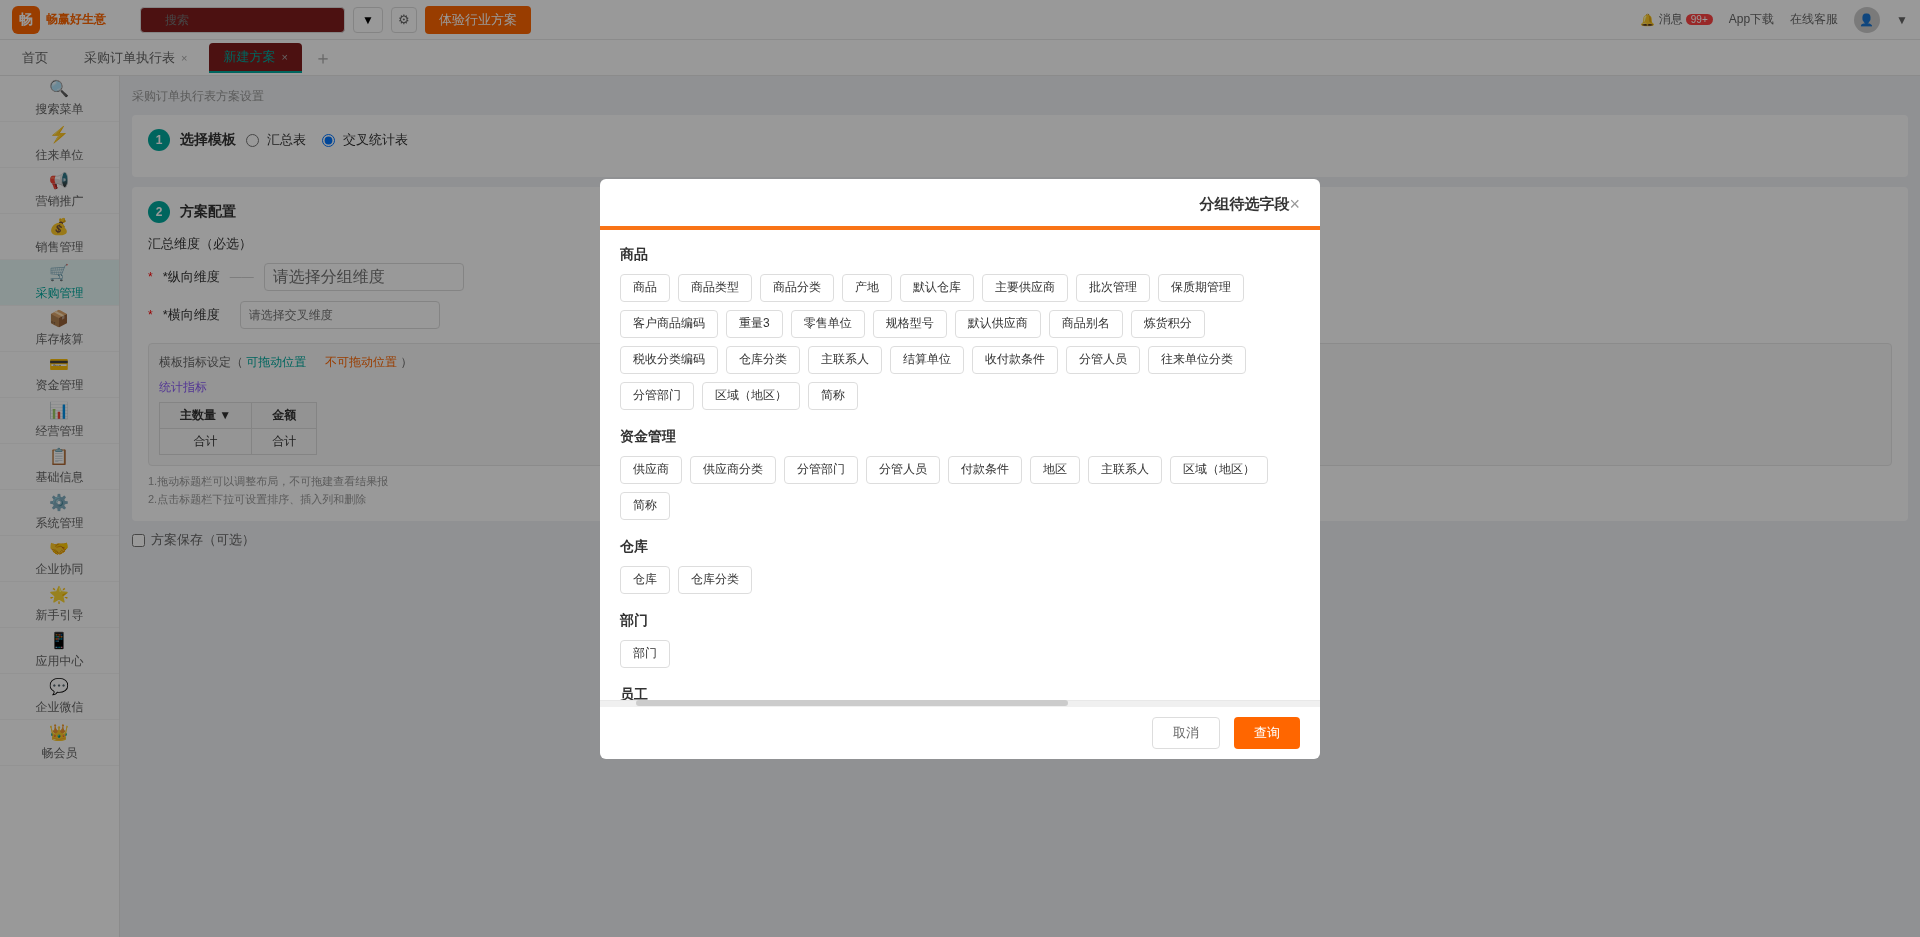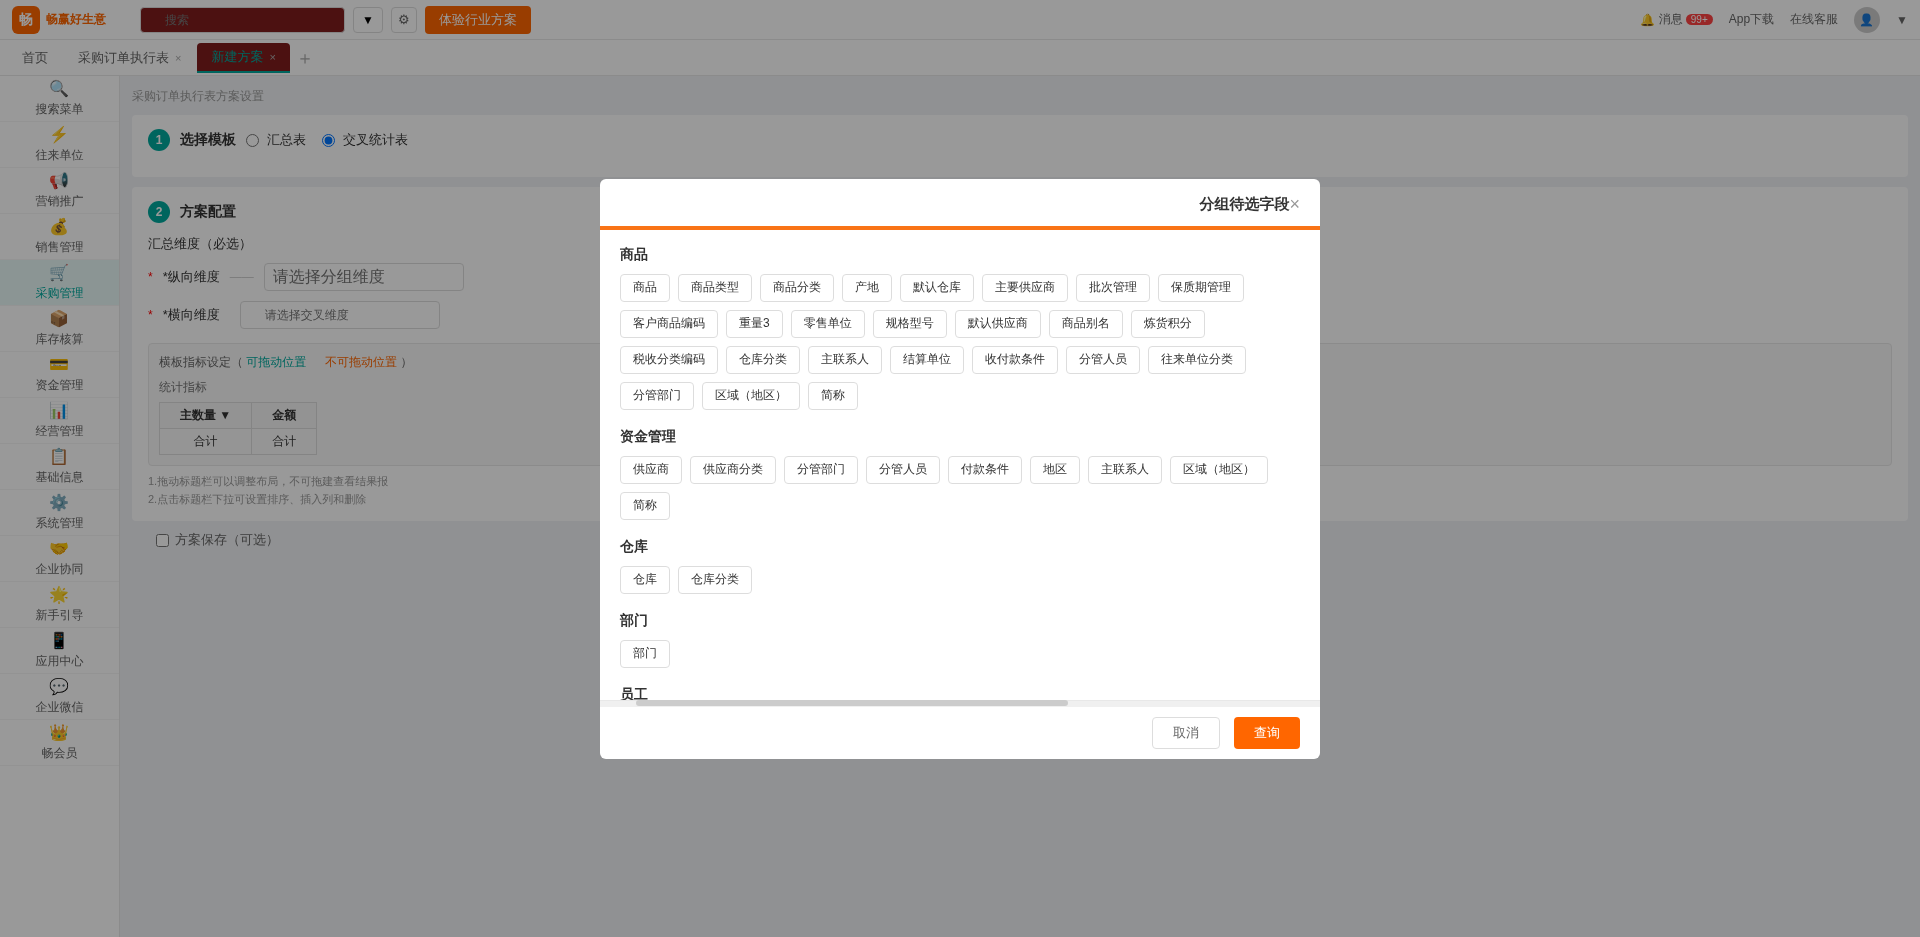--- a/index.html
+++ b/index.html
@@ -84,21 +84,21 @@
     .tab-bar {
       height: 36px;
       background: #fff;
       border-bottom: 1px solid #e8e8e8;
       display: flex;
       align-items: center;
       padding: 0 8px;
       position: fixed;
       top: 40px; left: 0; right: 0;
       z-index: 99;
-      gap: 2px;
+      gap: 8px;
     }
     .tab {
       height: 30px;
       padding: 0 14px;
       border-radius: 4px 4px 0 0;
       cursor: pointer;
       display: flex; align-items: center; gap: 6px;
       font-size: 13px;
       color: #666;
     }
@@ -419,31 +419,31 @@
     <div style="margin-bottom:10px;font-size:13px;color:#333;">汇总维度（必选）</div>
     <div style="display:flex;align-items:center;gap:10px;margin-bottom:10px;">
       <span style="color:#f00;font-size:12px;">*</span>
       <span style="font-size:13px;">*纵向维度</span>
       <span style="color:#ccc;font-size:12px;">——</span>
       <input type="text" style="height: 28px; padding: 0px 8px; border: 1px solid rgb(221, 221, 221); border-radius: 4px; width: 200px; font-size: 16px; color: rgb(153, 153, 153);" placeholder="请选择分组维度">
     </div>
     <div style="display:flex;align-items:center;gap:10px;margin-bottom:14px;">
       <span style="color:#f00;font-size:12px;">*</span>
       <span style="font-size:13px;">*横向维度</span>
-      <input type="text" style="height: 28px; padding: 0px 24px; border: 1px solid rgb(221, 221, 221); border-radius: 4px; width: 200px; font-size: 12px; color: rgb(153, 153, 153); margin-left: 10px;" placeholder="请选择交叉维度">
+      <input type="text" style="height: 28px; padding: 0px 8px; border: 1px solid rgb(221, 221, 221); border-radius: 4px; width: 200px; font-size: 12px; color: rgb(153, 153, 153); margin-left: 10px;" placeholder="请选择交叉维度">
     </div>
     <div style="background:#f9f9f9;border:1px solid #e8e8e8;border-radius:4px;padding:10px;">
       <div style="font-size:12px;color:#666;margin-bottom:8px;">
         <span>横板指标设定（</span>
         <span style="color:#00a99d;">可拖动位置</span>
         <span>　</span>
         <span style="color:#ff6600;">不可拖动位置</span>
         <span>）</span>
       </div>
-      <div style="font-size:12px;color:#737373;margin-bottom:6px;">统计指标</div>
+      <div style="font-size:12px;color:#8b5cf6;margin-bottom:6px;">统计指标</div>
       <table style="border-collapse:collapse;font-size:12px;">
         <tbody>
             <tr>
           <th style="border:1px solid #ddd;padding:4px 20px;background:#f5f5f5;">
             <span>主数量</span> ▼
           </th>
           <th style="border:1px solid #ddd;padding:4px 20px;background:#f5f5f5;">
             <span>金额</span>
           </th>
         </tr>
@@ -451,21 +451,21 @@
           <td style="border:1px solid #ddd;padding:4px 20px;text-align:center;">合计</td>
           <td style="border:1px solid #ddd;padding:4px 20px;text-align:center;">合计</td>
         </tr>
       </tbody>
         </table>
     </div>
     <div style="font-size:11px;color:#999;margin-top:8px;">1.拖动标题栏可以调整布局，不可拖建查看结果报</div>
     <div style="font-size:11px;color:#999;margin-top:3px;">2.点击标题栏下拉可设置排序、插入列和删除</div>
   </div>
 
-  <div style="display:flex;align-items:center;gap:6px;margin-top:8px;margin-left:24px;">
+  <div style="display:flex;align-items:center;gap:6px;margin-top:8px;">
     <input type="checkbox" style="">
     <span style="font-size:13px;color:#666;">方案保存（可选）</span>
   </div>
 </div>
 
 <div class="overlay">
   <div class="dialog">
     <div class="dialog-header">
       <span class="dialog-title">分组待选字段</span>
       <span class="dialog-close">×</span>

